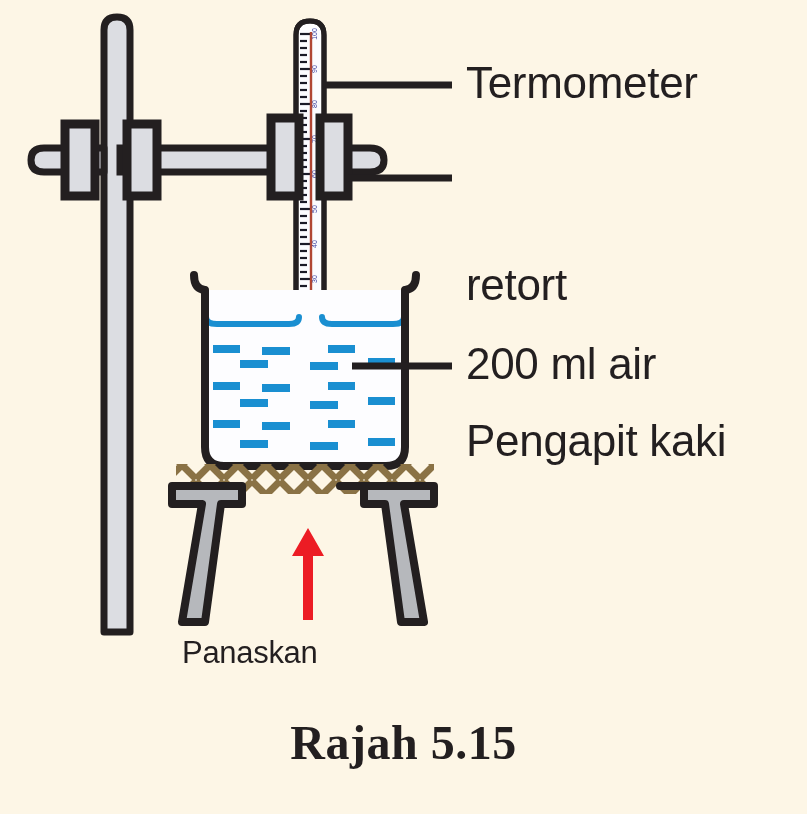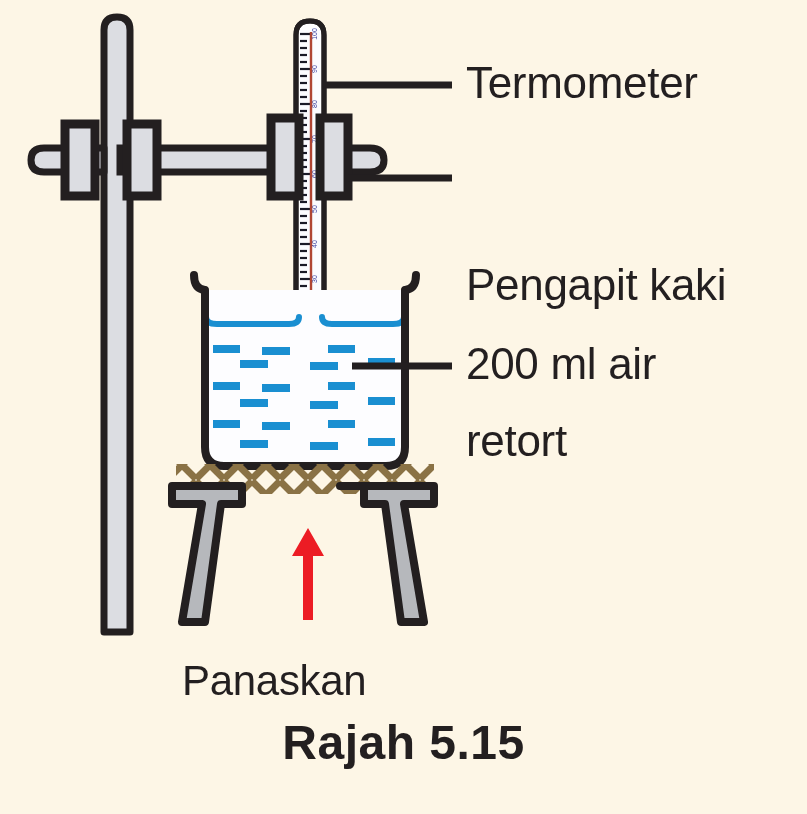--- a/index.html
+++ b/index.html
@@ -34,28 +34,28 @@
     color: #231f20;
     font-family: "Liberation Sans", sans-serif;
     font-size: 44px;
     line-height: 52px;
     white-space: pre;
     letter-spacing: -0.3px;
   }
   #label-thermometer { left: 466px; top: 57px; }
   #label-clamp      { left: 466px; top: 155px; }
   #label-water      { left: 466px; top: 338px; }
-  #label-heat       { left: 182px; top: 627px; font-size: 42px; margin-top: 28px; }
+  #label-heat       { left: 182px; top: 627px; font-size: 31px; }
   #figure-caption {
     position: absolute;
     left: 0;
     top: 715px;
     width: 807px;
     text-align: center;
-    font-family: Liberation Sans, sans-serif;
+    font-family: Liberation Serif, serif;
     font-weight: bold;
     font-size: 48px;
     color: #231f20;
     letter-spacing: 0.5px;
   }
 </style>
 </head>
 <body>
 
 <div id="stage">
@@ -231,22 +231,22 @@
     <g stroke="#231f20" stroke-width="7" stroke-linecap="butt">
       <line x1="322" y1="85" x2="452" y2="85"></line>
       <line x1="348" y1="178" x2="452" y2="178"></line>
       <line x1="352" y1="366" x2="452" y2="366"></line>
     </g>
   </svg>
 
   <div class="label" id="label-thermometer">Termometer</div>
 
   <div class="label" id="label-clamp">
+    <div>retort</div>
     <div>Pengapit kaki</div>
-    <div>retort</div>
   </div>
 
   <div class="label" id="label-water">200 ml air</div>
 
   <div class="label" id="label-heat">Panaskan</div>
 
   <div id="figure-caption">Rajah 5.15</div>
 
 </div>
 

